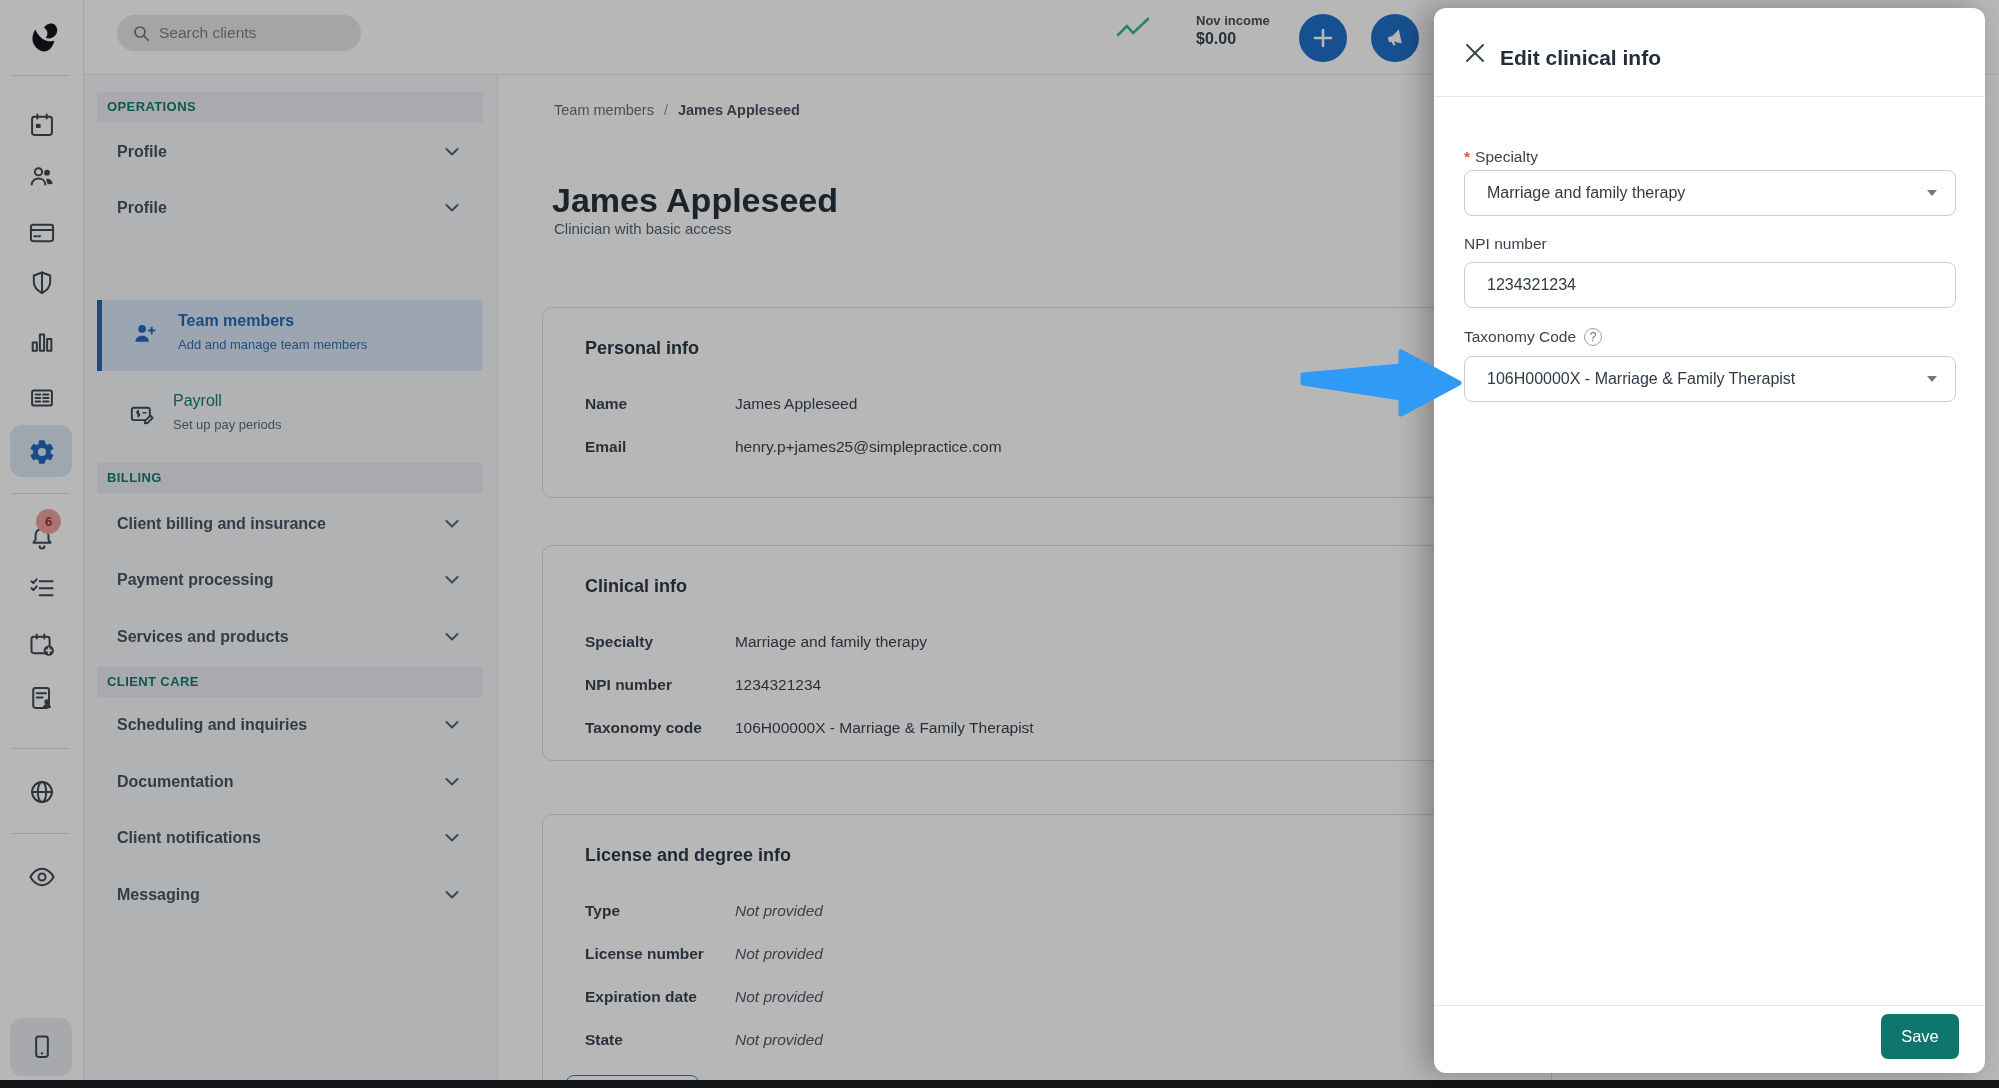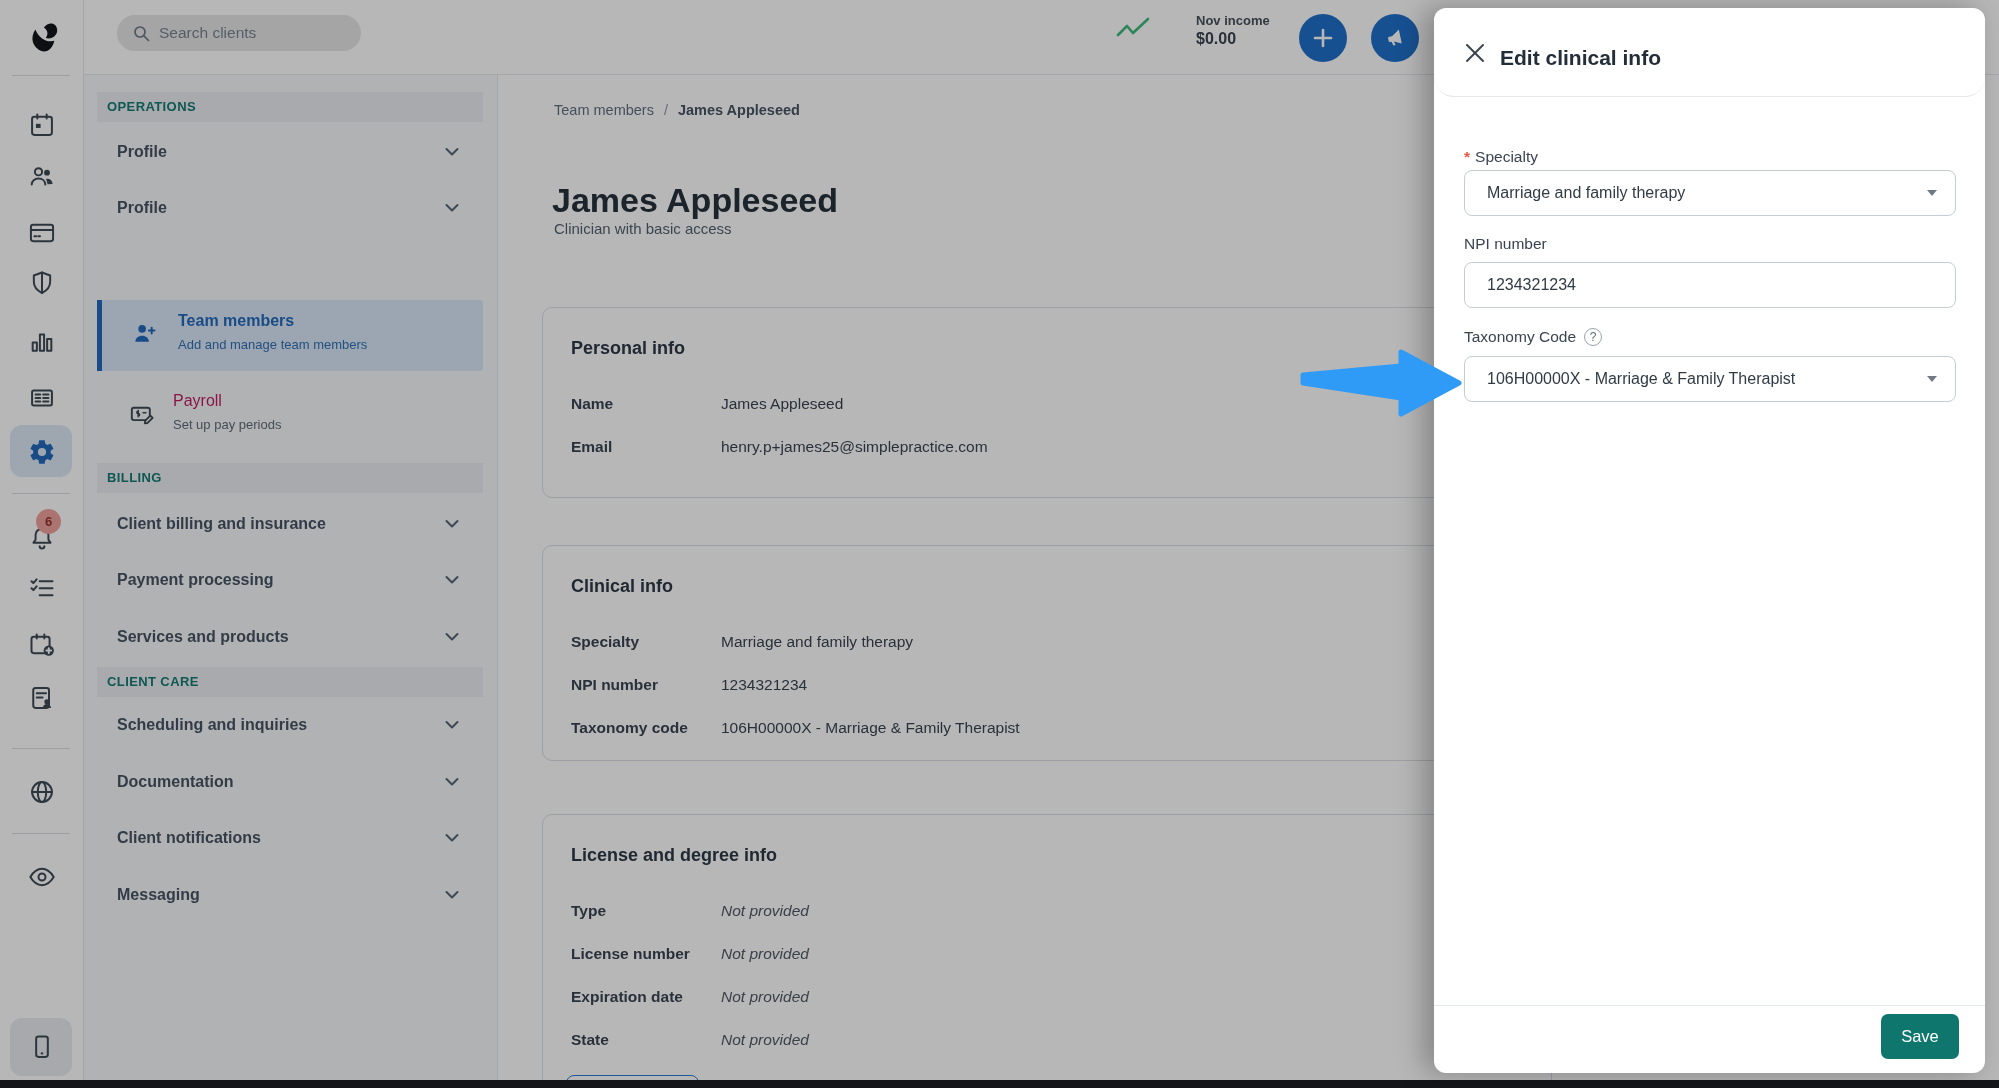--- a/index.html
+++ b/index.html
@@ -56,53 +56,53 @@
   .chev{position:absolute;right:24px;top:50%;transform:translateY(-50%);}
   .chev.up{transform:translateY(-50%) rotate(180deg);}
   #tm-active{
     position:absolute;left:14px;top:226px;width:386px;height:71px;background:#d9e7f6;
     border-left:5px solid #1d66b8;box-sizing:border-box;cursor:pointer;border-radius:0 3px 3px 0;
   }
   #tm-active .ttl{position:absolute;left:76px;top:12px;font-size:16px;font-weight:bold;color:#1d66b8;}
   #tm-active .sub{position:absolute;left:76px;top:37px;font-size:13px;color:#2d6cb0;}
   #tm-active svg{position:absolute;left:30px;top:21px;}
   #payroll-item{position:absolute;left:14px;top:309px;width:386px;height:65px;cursor:pointer;}
-  #payroll-item .ttl{position:absolute;left:76px;top:9px;font-size:16px;font-weight:500;color:#be185d;}
+  #payroll-item .ttl{position:absolute;left:76px;top:9px;font-size:16px;font-weight:500;color:#0f766e;}
   #payroll-item .sub{position:absolute;left:76px;top:34px;font-size:13px;color:#5a6773;}
   #payroll-item svg{position:absolute;left:32px;top:18px;}
   
   #main{position:absolute;left:497px;top:74px;width:1502px;height:1014px;background:#fff;z-index:7;}
   #breadcrumb{position:absolute;left:57px;top:28px;font-size:14.5px;display:flex;align-items:center;}
   #breadcrumb .parent{color:#5c6c7a;cursor:pointer;}
   #breadcrumb .sep{color:#8b959e;margin:0 10px;}
   #breadcrumb .current{color:#42505e;font-weight:600;}
   #page-title{position:absolute;left:55px;top:84px;font-size:34px;font-weight:bold;color:#202b35;}
   #page-subtitle{position:absolute;left:57px;top:146px;font-size:15px;color:#4e5c68;}
   .card{
     position:absolute;left:45px;width:1010px;background:#fff;border:1px solid #d9dee3;border-radius:10px;
-    padding:30px 28px;box-sizing:border-box;
+    padding:30px 42px;box-sizing:border-box;
   }
   .card .card-title{font-size:18px;font-weight:bold;color:#273440;margin-bottom:30px;}
   .crow{display:flex;margin-bottom:13px;line-height:30px;font-size:15.5px;}
   .crow .l{width:150px;font-weight:bold;color:#333f4b;flex:none;}
   .crow .v{color:#333f4b;}
   .crow .v.np{font-style:italic;color:#4b555f;}
   #card-personal{top:233px;height:191px;}
   #card-clinical{top:471px;height:216px;}
   #card-license{top:740px;height:400px;}
   #partial-btn{
     position:absolute;left:69px;top:1001px;width:133px;height:40px;border-radius:8px;
     border:1.5px solid #2a77cc;background:#fff;cursor:pointer;
   }
   
   #drawer{
     position:absolute;left:1434px;top:8px;width:551px;height:1065px;background:#fff;border-radius:12px;
     z-index:50;box-shadow:-10px 0 28px rgba(0,0,0,.28);
   }
-  #drawer-header{position:absolute;left:0;top:0;width:100%;height:89px;border-bottom:1px solid #e6e9ec;box-sizing:border-box;border-radius:20px;}
+  #drawer-header{position:absolute;left:0;top:0;width:100%;height:89px;border-bottom:1px solid #e6e9ec;box-sizing:border-box;}
   #drawer-close{position:absolute;left:28px;top:32px;width:26px;height:26px;background:none;border:none;cursor:pointer;padding:0;display:flex;align-items:center;justify-content:center;}
   #drawer-title{position:absolute;left:66px;top:38px;font-size:21px;font-weight:bold;color:#232e39;}
   .fld-label{position:absolute;left:30px;font-size:15.5px;color:#3a4450;display:flex;align-items:center;}
   .req{color:#e4573d;margin-right:5px;font-weight:bold;}
   .fld-box{
     position:absolute;left:30px;width:492px;height:46px;border:1px solid #c6ccd3;border-radius:8px;
     box-sizing:border-box;display:flex;align-items:center;padding:0 40px 0 22px;cursor:pointer;background:#fff;
   }
   .fld-box .valtext{font-size:16px;color:#303b45;white-space:nowrap;overflow:hidden;}
   .caret{

